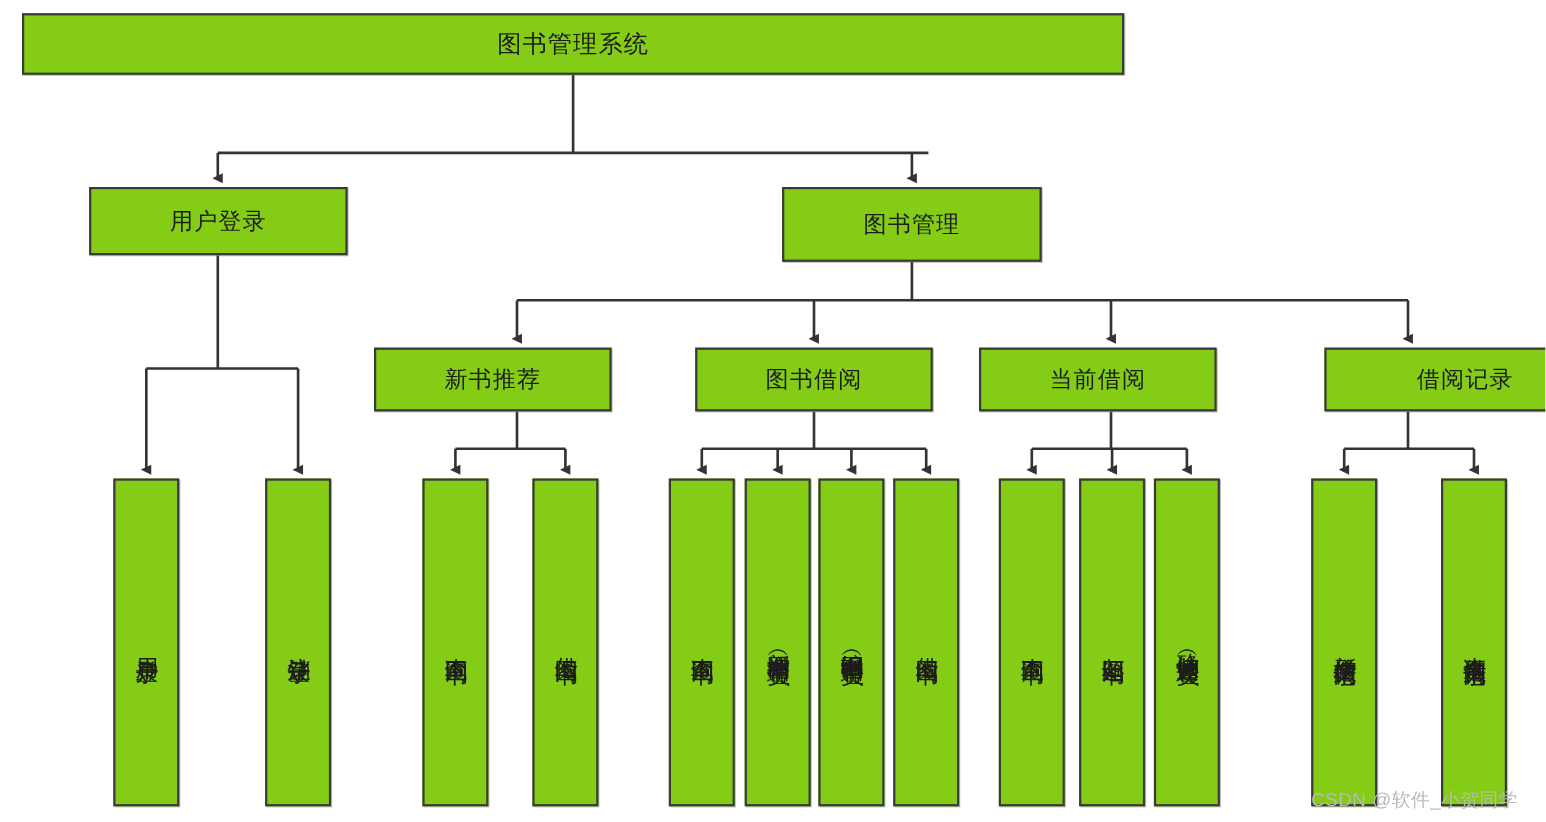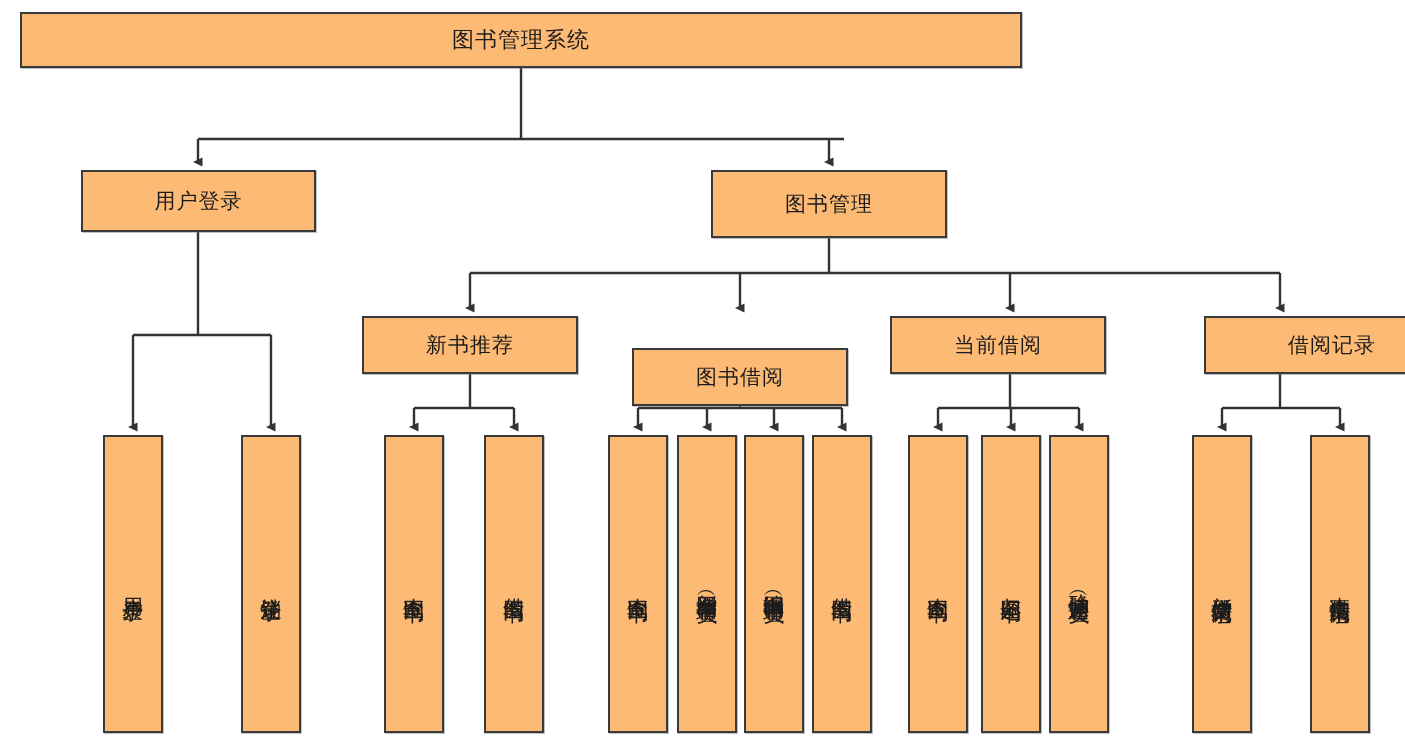--- a/index.html
+++ b/index.html
@@ -20,21 +20,21 @@
     left: 0;
     top: 0;
     width: 1405px;
     height: 747px;
     pointer-events: none;
   }
   .node {
     position: absolute;
     box-sizing: border-box;
     border: 2px solid #3a3a3a;
-    background: #fdba74;
+    background: #84cc16;
     display: flex;
     align-items: center;
     justify-content: center;
     color: #1c1c1c;
     box-shadow: 1px 1px 0 rgba(120,120,120,0.45);
   }
   .node.h {
     font-size: 21px;
     letter-spacing: 1px;
     white-space: nowrap;
@@ -123,24 +123,24 @@
     <span>图书管理系统</span>
   </div>
 
   <div class="node h" style="left:81px; top:170px; width:235px; height:62px;">
     <span>用户登录</span>
   </div>
   <div class="node h" style="left:711px; top:170px; width:236px; height:68px;">
     <span>图书管理</span>
   </div>
 
-  <div class="node h" style="left:362px; top:316px; width:216px; height:58px;">
+  <div class="node h" style="left:340px; top:316px; width:216px; height:58px;">
     <span>新书推荐</span>
   </div>
-  <div class="node h" style="left:632px; top:316px; width:216px; height:58px;margin-top:32px;">
+  <div class="node h" style="left:632px; top:316px; width:216px; height:58px;">
     <span>图书借阅</span>
   </div>
   <div class="node h" style="left:890px; top:316px; width:216px; height:58px;">
     <span>当前借阅</span>
   </div>
   <div class="node h" style="left:1204px; top:316px; width:216px; height:58px;padding-left:40px;">
     <span>借阅记录</span>
   </div>
 
   <div class="node v" style="left:103px; top:435px; width:60px; height:298px;">
@@ -180,14 +180,15 @@
     <span class="vtext">确认归还（管理员）</span>
   </div>
 
   <div class="node v" style="left:1192px; top:435px; width:60px; height:298px;">
     <span class="vtext">新增借阅记录</span>
   </div>
   <div class="node v" style="left:1310px; top:435px; width:60px; height:298px;">
     <span class="vtext">查询借阅记录</span>
   </div>
 
+  <div class="watermark" style="left:1192px; top:716px;">CSDN @软件_小贺同学</div>
 
 </div>
 
 </body></html>

